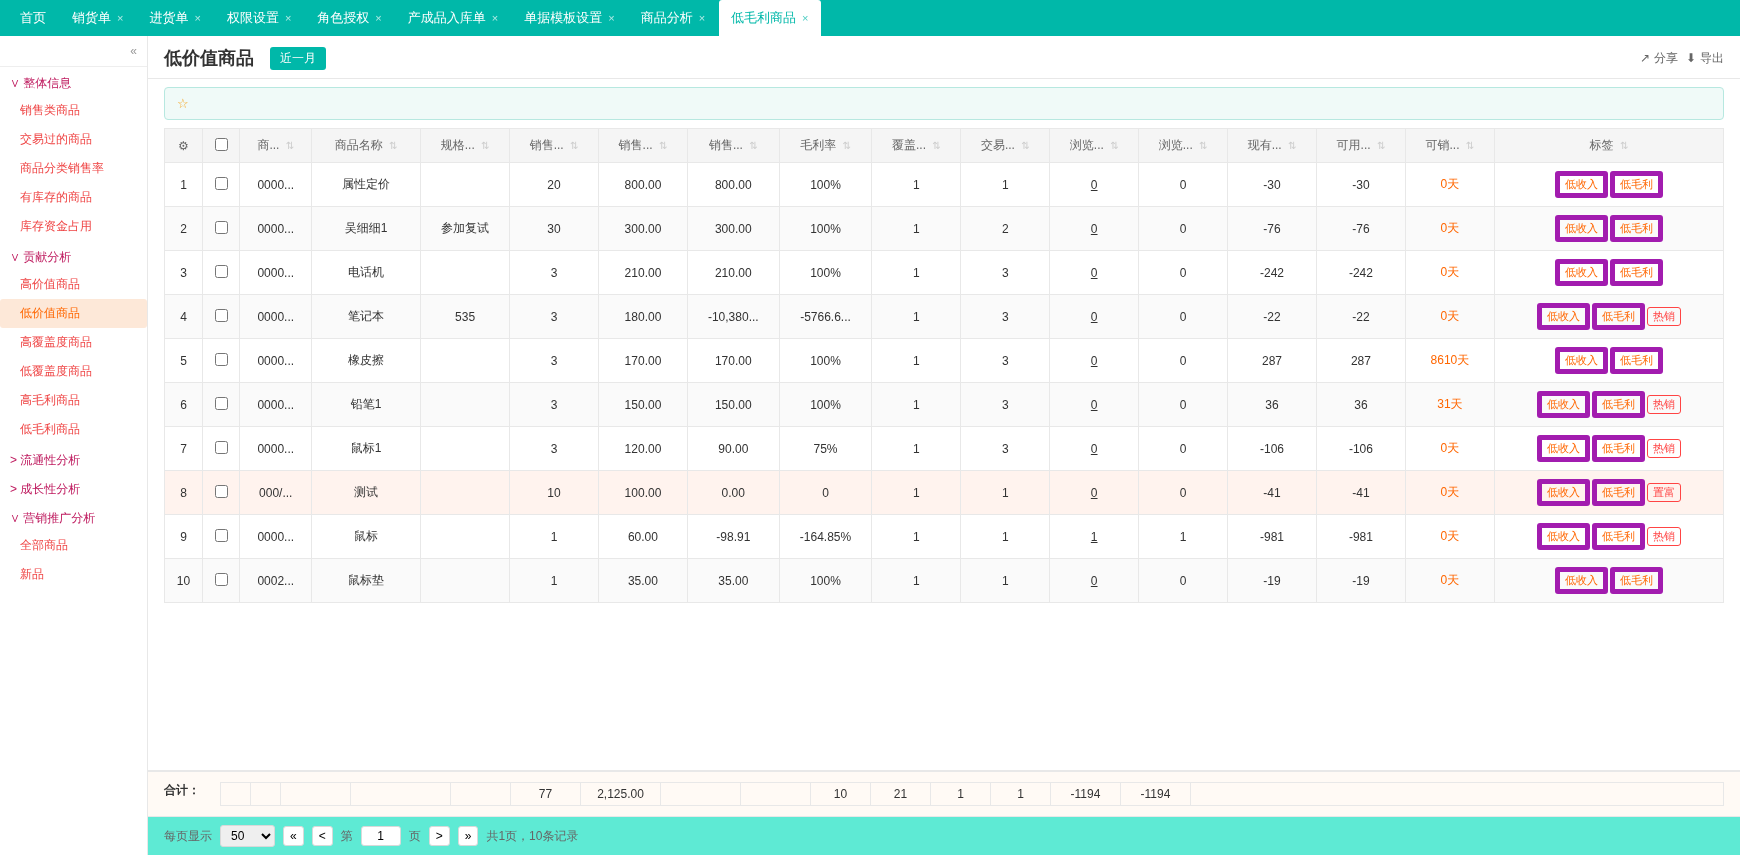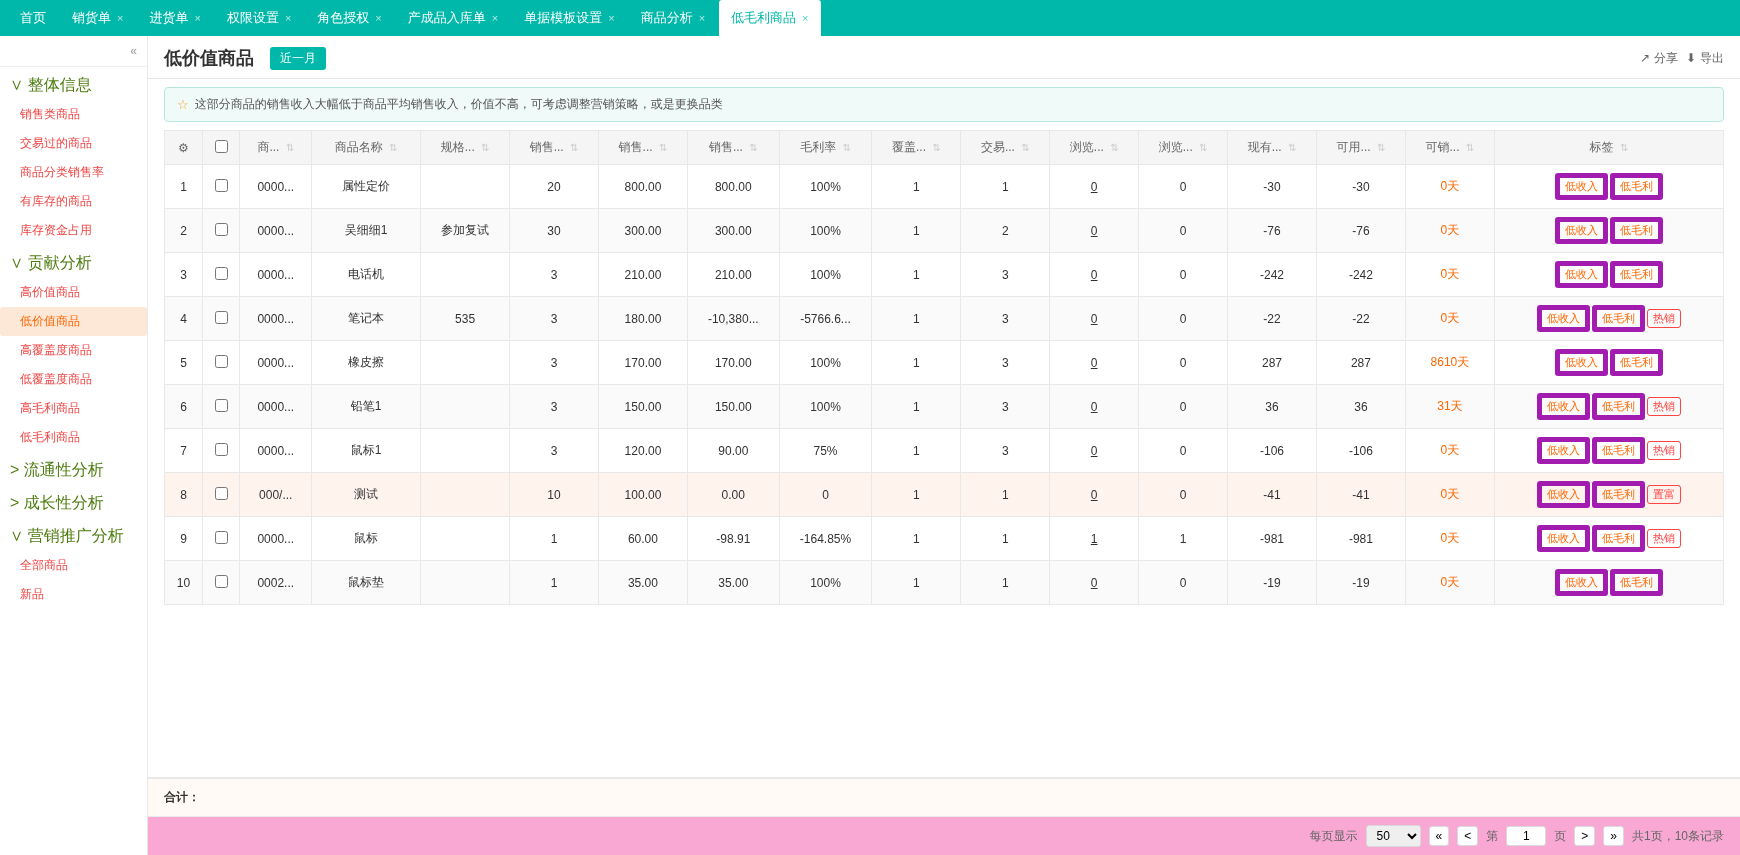--- a/index.html
+++ b/index.html
@@ -9,21 +9,21 @@
     .top-nav { background: #00b8a9; display: flex; align-items: center; height: 36px; padding: 0 8px; gap: 2px; flex-shrink: 0; }
     .nav-item { color: #fff; padding: 0 12px; height: 36px; display: flex; align-items: center; cursor: pointer; font-size: 13px; white-space: nowrap; border-radius: 3px 3px 0 0; }
     .nav-item.active { background: #fff; color: #00b8a9; }
     .nav-item .close-x { margin-left: 6px; font-size: 11px; opacity: 0.7; }
 
     
     .main-layout { display: flex; flex: 1; overflow: hidden; }
 
     
     .sidebar { width: 148px; background: #fff; border-right: 1px solid #e8e8e8; flex-shrink: 0; overflow-y: auto; }
-    .sidebar-group-title { display: flex; align-items: center; padding: 8px 10px 4px 10px; color: #4d7c0f; font-size: 16px; cursor: pointer; }
+    .sidebar-group-title { display: flex; align-items: center; padding: 8px 10px 4px 10px; color: #be185d; font-size: 12px; cursor: pointer; }
     .sidebar-item { padding: 6px 10px 6px 20px; cursor: pointer; color: #ef4444; font-size: 12px; }
     .sidebar-item.active { background: #fde8d8; color: #ff6600; border-radius: 3px; }
 
     
     .content { flex: 1; display: flex; flex-direction: column; overflow: hidden; background: #fff; }
 
     
     .content-header { display: flex; align-items: center; padding: 10px 16px 8px 16px; border-bottom: 1px solid #e8e8e8; gap: 8px; flex-shrink: 0; }
     .page-title { font-size: 18px; font-weight: bold; color: #333; margin-right: 8px; }
     .date-filter-btn { background: #00b8a9; color: #fff; border: none; border-radius: 3px; padding: 3px 10px; font-size: 12px; cursor: pointer; }
@@ -51,21 +51,21 @@
     .text-orange { color: #ff6600; }
     .underline { text-decoration: underline; cursor: pointer; }
     .sort-icon { display: inline-block; margin-left: 3px; color: #ccc; font-size: 10px; }
     .col-narrow { max-width: 70px; overflow: hidden; text-overflow: ellipsis; }
 
     
     .footer-summary { border-top: 2px solid #e8e8e8; padding: 10px 16px; display: flex; align-items: flex-start; background: #fffaf5; flex-shrink: 0; }
     .summary-label { font-weight: bold; color: #333; margin-right: 16px; min-width: 40px; }
 
     
-    .pagination-bar { display: flex; align-items: center; justify-content: flex-end; padding: 8px 16px; border-top: 1px solid #e8e8e8; background: #f9a8d4; gap: 8px; flex-shrink: 0; }
+    .pagination-bar { display: flex; align-items: center; padding: 8px 16px; border-top: 1px solid #e8e8e8; background: #5eead4; gap: 8px; flex-shrink: 0; }
     .page-size-select { border: 1px solid #d9d9d9; border-radius: 3px; padding: 2px 6px; font-size: 12px; }
     .page-btn { border: 1px solid #d9d9d9; background: #fff; border-radius: 3px; padding: 2px 6px; cursor: pointer; font-size: 12px; }
     .page-input { border: 1px solid #d9d9d9; border-radius: 3px; padding: 2px 6px; width: 40px; text-align: center; font-size: 12px; }
     .page-info { color: #666; font-size: 12px; }
 
     
     ::-webkit-scrollbar { width: 6px; height: 6px; }
     ::-webkit-scrollbar-track { background: #f1f1f1; }
     ::-webkit-scrollbar-thumb { background: #ccc; border-radius: 3px; }
 
@@ -165,21 +165,20 @@
         </div>
         <div class="action-btn">
           <span>⬇</span>
           <span>导出</span>
         </div>
       </div>
     </div>
 
     <div class="info-banner">
       <span class="info-icon">☆</span>
-      <span>这部分商品的销售收入大幅低于商品平均销售收入，价值不高，可考虑调整营销策略，或是更换品类</span>
     </div>
 
     <div class="table-container">
       <table>
         <thead>
           <tr>
             <th><span>⚙</span></th>
             <th><input type="checkbox" style=""></th>
             <th>商... <span class="sort-icon">⇅</span></th>
             <th>商品名称 <span class="sort-icon">⇅</span></th>
@@ -388,20 +387,42 @@
       <td>-19</td>
       <td class="text-orange">0天</td>
       <td><span class="tag tag-orange">低收入</span><span class="tag tag-orange">低毛利</span></td>
     </tr>
           </tbody>
       </table>
     </div>
 
     <div class="footer-summary">
       <span class="summary-label">合计：</span>
+      <table style="flex:1; border-collapse:collapse; font-size:12px;">
+        <tbody>
+            <tr>
+          <td style="width:30px; border:1px solid #e8e8e8; padding:4px 6px;"></td>
+          <td style="width:30px; border:1px solid #e8e8e8; padding:4px 6px;"></td>
+          <td style="width:70px; border:1px solid #e8e8e8; padding:4px 6px;"></td>
+          <td style="width:100px; border:1px solid #e8e8e8; padding:4px 6px;"></td>
+          <td style="width:60px; border:1px solid #e8e8e8; padding:4px 6px;"></td>
+          <td style="width:70px; border:1px solid #e8e8e8; padding:4px 6px; text-align:center;">77</td>
+          <td style="width:80px; border:1px solid #e8e8e8; padding:4px 6px; text-align:center;">2,125.00</td>
+          <td style="width:80px; border:1px solid #e8e8e8; padding:4px 6px;"></td>
+          <td style="width:70px; border:1px solid #e8e8e8; padding:4px 6px;"></td>
+          <td style="width:60px; border:1px solid #e8e8e8; padding:4px 6px; text-align:center;">10</td>
+          <td style="width:60px; border:1px solid #e8e8e8; padding:4px 6px; text-align:center;">21</td>
+          <td style="width:60px; border:1px solid #e8e8e8; padding:4px 6px; text-align:center;">1</td>
+          <td style="width:60px; border:1px solid #e8e8e8; padding:4px 6px; text-align:center;">1</td>
+          <td style="width:70px; border:1px solid #e8e8e8; padding:4px 6px; text-align:center;">-1194</td>
+          <td style="width:70px; border:1px solid #e8e8e8; padding:4px 6px; text-align:center;">-1194</td>
+          <td style="flex:1; border:1px solid #e8e8e8; padding:4px 6px;"></td>
+        </tr>
+      </tbody>
+        </table>
     </div>
 
     <div class="pagination-bar">
       <span class="page-info">每页显示</span>
       <select class="page-size-select">
         <option>50</option>
         <option>100</option>
         <option>200</option>
       </select>
       <button class="page-btn">«</button>

